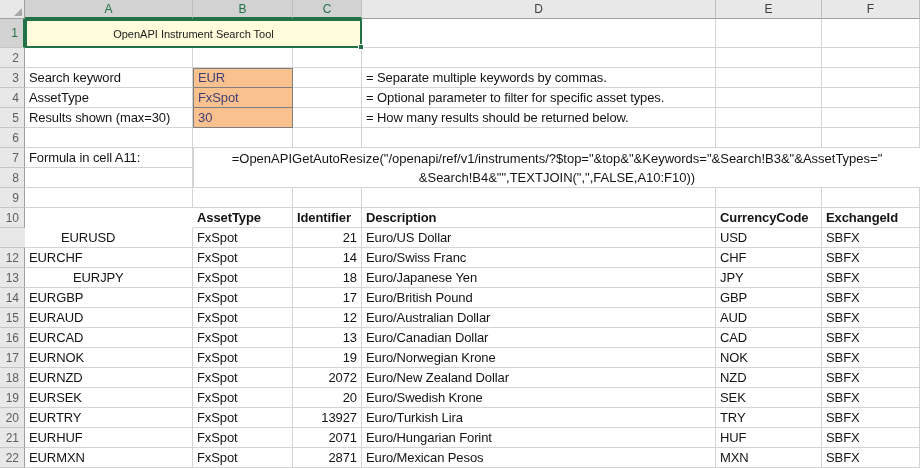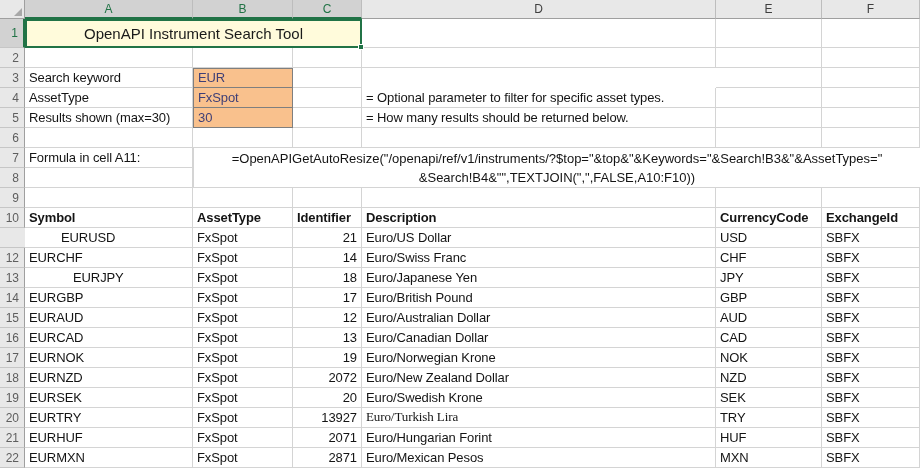--- a/index.html
+++ b/index.html
@@ -23,21 +23,21 @@
   
   .cell{background:#fff;border-right:1px solid #D4D4D4;border-bottom:1px solid #D4D4D4;
     font-size:13px;color:#141414;display:flex;align-items:flex-end;
     padding:0 3px 2px 4px;white-space:nowrap;overflow:hidden;letter-spacing:-0.1px}
   .cell.th{font-weight:bold}
   .cell.num{justify-content:flex-end;padding-right:4px}
   .cell.input{background:#F9C18D;color:#3F3F76;border:1px solid #7F7F7F;border-top:none}
   .cell.input.first{border-top:1px solid #7F7F7F}
   
   #title-cell{grid-column:2 / span 3;grid-row:2;background:#FFFBDB;border:2px solid #217346;
-    display:flex;align-items:center;justify-content:center;font-size:15px;color:#1A1A1A;
+    display:flex;align-items:center;justify-content:center;font-size:11px;color:#1A1A1A;
     position:relative;z-index:2}
   #fill-handle{position:absolute;right:-4px;bottom:-4px;width:6px;height:6px;
     background:#217346;border:1px solid #fff}
   
   #formula-cell{grid-column:3 / span 5;grid-row:8 / span 2;background:#fff;
     border-left:1px solid #D4D4D4;border-bottom:1px solid #D4D4D4;
     font-size:13px;color:#141414;display:flex;flex-direction:column;justify-content:center}
   #formula-cell .fl{line-height:19px;white-space:nowrap;text-align:center}
 </style>
 </head>
@@ -91,20 +91,21 @@
     <div class="cell empty" style="grid-area: 2 / 7 / span 1 / span 1;"></div>
     <div class="cell empty" style="grid-area: 3 / 2 / span 1 / span 1;"></div>
     <div class="cell empty" style="grid-area: 3 / 3 / span 1 / span 1;"></div>
     <div class="cell empty" style="grid-area: 3 / 4 / span 1 / span 1;"></div>
     <div class="cell empty" style="grid-area: 3 / 5 / span 1 / span 1;"></div>
     <div class="cell empty" style="grid-area: 3 / 6 / span 1 / span 1;"></div>
     <div class="cell empty" style="grid-area: 3 / 7 / span 1 / span 1;"></div>
     <div class="cell txt" style="grid-area: 4 / 2 / span 1 / span 1;">Search keyword</div>
     <div class="cell input first" style="grid-area: 4 / 3 / span 1 / span 1;">EUR</div>
     <div class="cell empty" style="grid-area: 4 / 4 / span 1 / span 1;"></div>
+    <div class="cell txt" style="grid-area: 4 / 5 / span 1 / span 1;">= Separate multiple keywords by commas.</div>
     <div class="cell empty" style="grid-area: 4 / 6 / span 1 / span 1;"></div>
     <div class="cell empty" style="grid-area: 4 / 7 / span 1 / span 1;"></div>
     <div class="cell txt" style="grid-area: 5 / 2 / span 1 / span 1;">AssetType</div>
     <div class="cell input" style="grid-area: 5 / 3 / span 1 / span 1;">FxSpot</div>
     <div class="cell empty" style="grid-area: 5 / 4 / span 1 / span 1;"></div>
     <div class="cell txt" style="grid-area: 5 / 5 / span 1 / span 1;">= Optional parameter to filter for specific asset types.</div>
     <div class="cell empty" style="grid-area: 5 / 6 / span 1 / span 1;"></div>
     <div class="cell empty" style="grid-area: 5 / 7 / span 1 / span 1;"></div>
     <div class="cell txt" style="grid-area: 6 / 2 / span 1 / span 1;">Results shown (max=30)</div>
     <div class="cell input" style="grid-area: 6 / 3 / span 1 / span 1;">30</div>
@@ -119,21 +120,20 @@
     <div class="cell empty" style="grid-area: 7 / 6 / span 1 / span 1;"></div>
     <div class="cell empty" style="grid-area: 7 / 7 / span 1 / span 1;"></div>
     <div class="cell txt" style="grid-area: 8 / 2 / span 1 / span 1;">Formula in cell A11:</div>
     <div class="cell empty" style="grid-area: 9 / 2 / span 1 / span 1;"></div>
     <div class="cell empty" style="grid-area: 10 / 2 / span 1 / span 1;"></div>
     <div class="cell empty" style="grid-area: 10 / 3 / span 1 / span 1;"></div>
     <div class="cell empty" style="grid-area: 10 / 4 / span 1 / span 1;"></div>
     <div class="cell empty" style="grid-area: 10 / 5 / span 1 / span 1;"></div>
     <div class="cell empty" style="grid-area: 10 / 6 / span 1 / span 1;"></div>
     <div class="cell empty" style="grid-area: 10 / 7 / span 1 / span 1;"></div>
-    <div class="cell th" style="grid-area: 11 / 2 / span 1 / span 1;">Symbol</div>
     <div class="cell th" style="grid-area: 11 / 3 / span 1 / span 1;">AssetType</div>
     <div class="cell th" style="grid-area: 11 / 4 / span 1 / span 1;">Identifier</div>
     <div class="cell th" style="grid-area: 11 / 5 / span 1 / span 1;">Description</div>
     <div class="cell th" style="grid-area: 11 / 6 / span 1 / span 1;">CurrencyCode</div>
     <div class="cell th" style="grid-area: 11 / 7 / span 1 / span 1;">ExchangeId</div>
     <div class="cell txt" style="grid-area: 12 / 2 / span 1 / span 1; padding-left: 36px;">EURUSD</div>
     <div class="cell txt" style="grid-area: 12 / 3 / span 1 / span 1;">FxSpot</div>
     <div class="cell num" style="grid-area: 12 / 4 / span 1 / span 1;">21</div>
     <div class="cell txt" style="grid-area: 12 / 5 / span 1 / span 1;">Euro/US Dollar</div>
     <div class="cell txt" style="grid-area: 12 / 6 / span 1 / span 1;">USD</div>
@@ -182,21 +182,21 @@
     <div class="cell txt" style="grid-area: 19 / 7 / span 1 / span 1;">SBFX</div>
     <div class="cell txt" style="grid-area: 20 / 2 / span 1 / span 1;">EURSEK</div>
     <div class="cell txt" style="grid-area: 20 / 3 / span 1 / span 1;">FxSpot</div>
     <div class="cell num" style="grid-area: 20 / 4 / span 1 / span 1;">20</div>
     <div class="cell txt" style="grid-area: 20 / 5 / span 1 / span 1;">Euro/Swedish Krone</div>
     <div class="cell txt" style="grid-area: 20 / 6 / span 1 / span 1;">SEK</div>
     <div class="cell txt" style="grid-area: 20 / 7 / span 1 / span 1;">SBFX</div>
     <div class="cell txt" style="grid-area: 21 / 2 / span 1 / span 1;">EURTRY</div>
     <div class="cell txt" style="grid-area: 21 / 3 / span 1 / span 1;">FxSpot</div>
     <div class="cell num" style="grid-area: 21 / 4 / span 1 / span 1;">13927</div>
-    <div class="cell txt" style="grid-area: 21 / 5 / span 1 / span 1; font-family: Liberation Serif, serif;">Euro/Turkish Lira</div>
+    <div class="cell txt" style="grid-area: 21 / 5 / span 1 / span 1;">Euro/Turkish Lira</div>
     <div class="cell txt" style="grid-area: 21 / 6 / span 1 / span 1;">TRY</div>
     <div class="cell txt" style="grid-area: 21 / 7 / span 1 / span 1;">SBFX</div>
     <div class="cell txt" style="grid-area: 22 / 2 / span 1 / span 1;">EURHUF</div>
     <div class="cell txt" style="grid-area: 22 / 3 / span 1 / span 1;">FxSpot</div>
     <div class="cell num" style="grid-area: 22 / 4 / span 1 / span 1;">2071</div>
     <div class="cell txt" style="grid-area: 22 / 5 / span 1 / span 1;">Euro/Hungarian Forint</div>
     <div class="cell txt" style="grid-area: 22 / 6 / span 1 / span 1;">HUF</div>
     <div class="cell txt" style="grid-area: 22 / 7 / span 1 / span 1;">SBFX</div>
     <div class="cell txt" style="grid-area: 23 / 2 / span 1 / span 1;">EURMXN</div>
     <div class="cell txt" style="grid-area: 23 / 3 / span 1 / span 1;">FxSpot</div>

